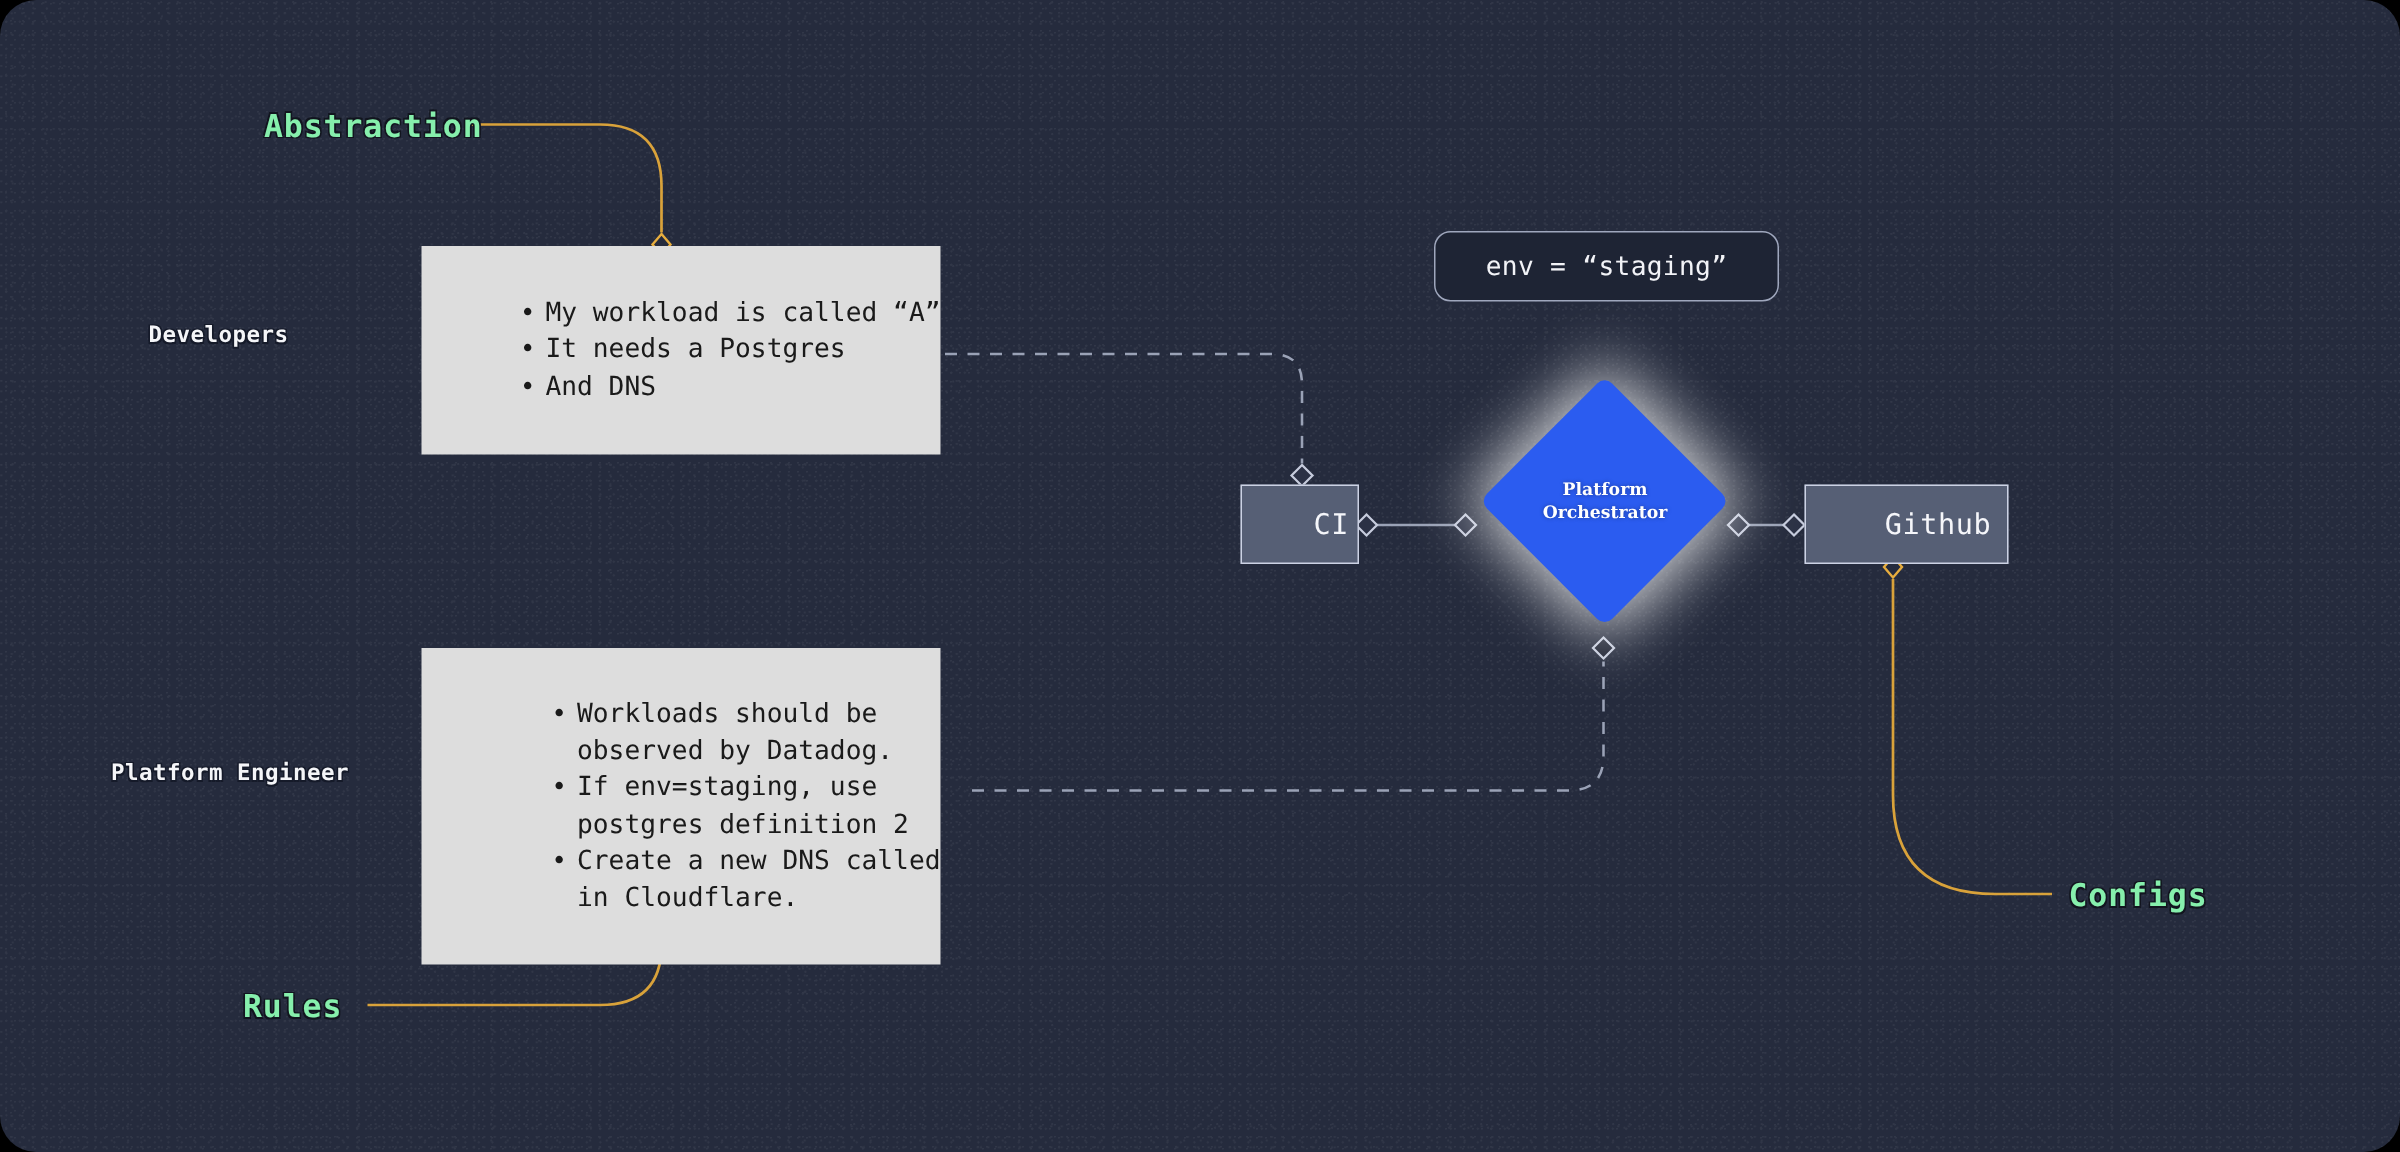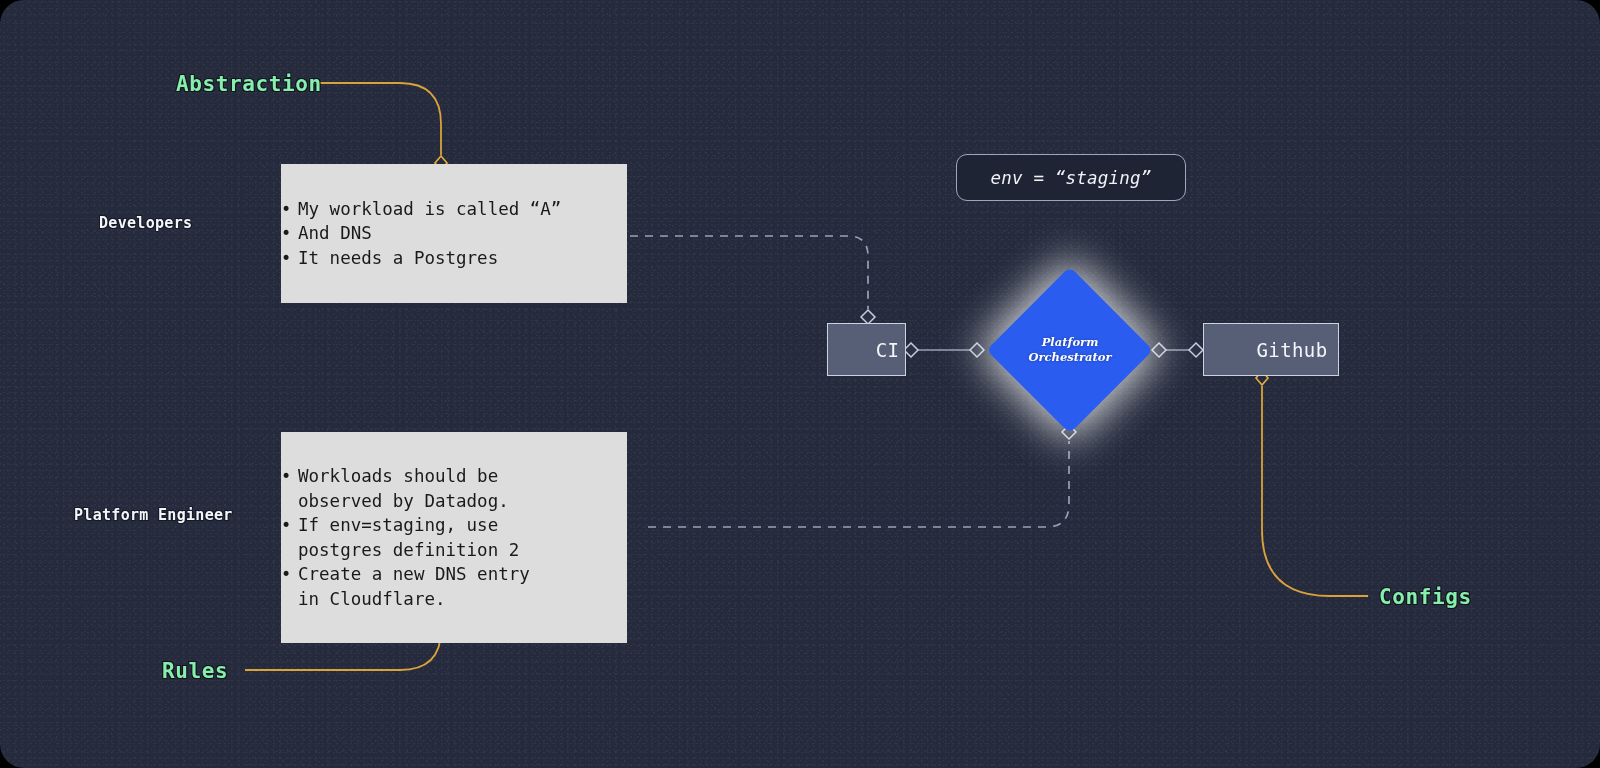--- a/index.html
+++ b/index.html
@@ -79,21 +79,21 @@
   #role-platform-engineer { left: 74px; top: 506px; }
 
   
   .note-box {
     position: absolute;
     background: #dddddd;
     color: #1a1a1a;
     font-family: "DejaVu Sans Mono", "Liberation Mono", monospace;
     display: flex;
     align-items: center;
-    justify-content: flex-start;
+    justify-content: flex-end;
   }
   #note-developers { left: 281px; top: 164px; width: 346px; height: 139px; }
   #note-rules      { left: 281px; top: 432px; width: 346px; height: 211px; }
 
   .note-list { list-style: none; }
   .note-list li {
     position: relative;
     padding-left: 17px;
     font-size: 17.5px;
     line-height: 24.5px;
@@ -115,21 +115,20 @@
     background: #1e2434;
     border: 1.5px solid #9fa7bd;
     border-radius: 11px;
     display: flex;
     align-items: center;
     justify-content: center;
     color: #f2f3f7;
     font-family: "DejaVu Sans Mono", "Liberation Mono", monospace;
     font-size: 17.5px;
     letter-spacing: 0.2px;
-    font-style: italic;
   }
 
   
   .node-box {
     position: absolute;
     background: #565f75;
     border: 1.7px solid #ccd2e4;
     border-radius: 0;
     display: flex;
     align-items: center;
@@ -139,22 +138,22 @@
     font-size: 19px;
     letter-spacing: 0.4px;
     padding-left: 42px;
   }
   #node-ci     { left: 827px;  top: 323px; width: 79px;  height: 53px; }
   #node-github { left: 1203px; top: 323px; width: 136px; height: 53px; }
 
   
   #orchestrator-wrap {
     position: absolute;
-    left: 987px; top: 267px;
-    width: 166px; height: 166px; font-style: italic;
+    left: 987px; top: 251px;
+    width: 166px; height: 166px;
   }
   #orchestrator-glow {
     position: absolute;
     left: 50%; top: 50%;
     width: 132px; height: 132px;
     margin: -66px 0 0 -66px;
     background: #ffffff;
     transform: rotate(45deg);
     border-radius: 12px;
     filter: blur(21px);
@@ -244,32 +243,32 @@
 
   <div class="anno-label" id="label-configs">Configs</div>
 
   <div class="role-label" id="role-developers">Developers</div>
 
   <div class="role-label" id="role-platform-engineer">Platform Engineer</div>
 
   <div class="note-box" id="note-developers">
     <ul class="note-list">
       <li>My workload is called “A”</li>
+      <li>It needs a Postgres</li>
       <li>And DNS</li>
-      <li>It needs a Postgres</li>
     </ul>
   </div>
 
   <div class="note-box" id="note-rules">
     <ul class="note-list">
       <li>Workloads should be
 observed by Datadog.</li>
       <li>If env=staging, use
 postgres definition 2</li>
-      <li>Create a new DNS entry
+      <li>Create a new DNS called
 in Cloudflare.</li>
     </ul>
   </div>
 
   <div id="env-box">env = “staging”</div>
 
   <div class="node-box" id="node-ci">CI</div>
 
   <div class="node-box" id="node-github">Github</div>
 

